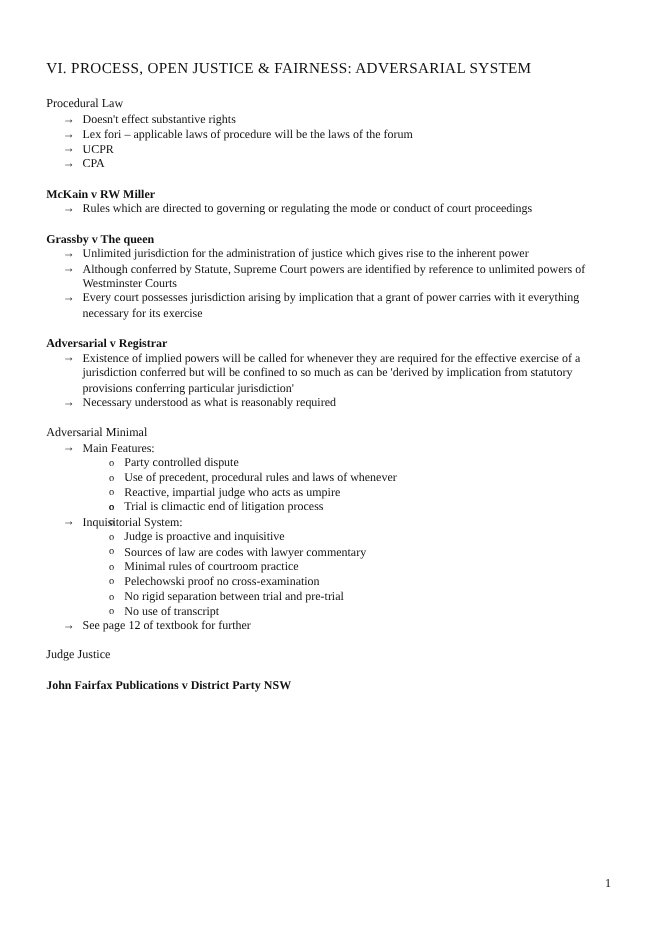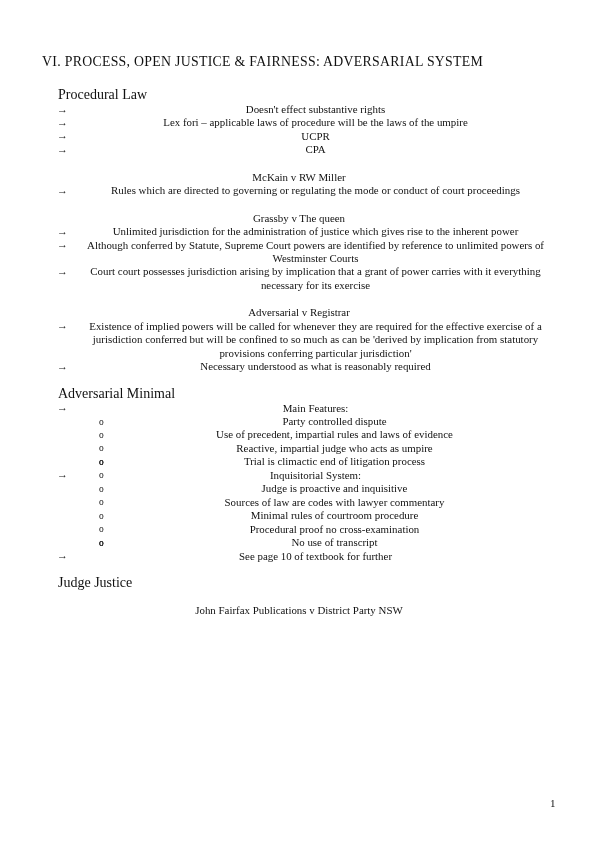--- a/index.html
+++ b/index.html
@@ -15,44 +15,43 @@
   .content { padding: 54px 28px 0 42px; }
   .doc-title {
     font-size: 13.8px;
     font-weight: 400;
     letter-spacing: 0.3px;
     line-height: 16px;
     margin: 0 0 17px 0;
   }
   .section { margin: 0; }
   .section-heading {
-    font-size: 14px;
+    font-size: 11px;
     font-weight: 400;
     line-height: 15px;
-    margin: 12px 0 1px 16px;
+    margin: 12px 0 1px 0;
   }
   .case-heading {
     font-size: 10.9px;
-    font-weight: 400;
+    font-weight: 700;
     line-height: 13.4px;
     margin: 14px 0 0 0;
-    text-align: center;
   }
   .items { margin: 0; }
   .item {
     font-size: 10.9px;
     line-height: 13.45px;
     position: relative;
   }
   .arrow-item { padding-left: 33px; }
   .circle-item { padding-left: 71px; }
   .bullet { position: absolute; color: #111111; }
   .bullet-arrow { left: 15px; top: -0.5px; }
   .bullet-circle { left: 57px; top: 0.5px; font-size: 9.5px; }
-  .item-text { display: block; max-width: 494px; text-align: center; }
+  .item-text { display: block; max-width: 494px; }
   .page-number {
     position: absolute;
     left: 550px;
     top: 797px;
     font-size: 11px;
     line-height: 13px;
   }
 </style>
 </head>
 <body>
@@ -64,21 +63,21 @@
 
     <section class="section">
       <h2 class="section-heading">Procedural Law</h2>
       <div class="items">
         <div class="item arrow-item">
           <span class="bullet bullet-arrow">→</span>
           <span class="item-text">Doesn't effect substantive rights</span>
         </div>
         <div class="item arrow-item">
           <span class="bullet bullet-arrow">→</span>
-          <span class="item-text">Lex fori – applicable laws of procedure will be the laws of the umpire</span>
+          <span class="item-text">Lex fori – applicable laws of procedure will be the laws of the forum</span>
         </div>
         <div class="item arrow-item">
           <span class="bullet bullet-arrow">→</span>
           <span class="item-text">UCPR</span>
         </div>
         <div class="item arrow-item">
           <span class="bullet bullet-arrow">→</span>
           <span class="item-text">CPA</span>
         </div>
       </div>
@@ -100,21 +99,21 @@
         <div class="item arrow-item">
           <span class="bullet bullet-arrow">→</span>
           <span class="item-text">Unlimited jurisdiction for the administration of justice which gives rise to the inherent power</span>
         </div>
         <div class="item arrow-item">
           <span class="bullet bullet-arrow">→</span>
           <span class="item-text">Although conferred by Statute, Supreme Court powers are identified by reference to unlimited powers of Westminster Courts</span>
         </div>
         <div class="item arrow-item">
           <span class="bullet bullet-arrow">→</span>
-          <span class="item-text">Court court possesses jurisdiction arising by implication that a grant of power carries with it everything necessary for its exercise</span>
+          <span class="item-text">Every court possesses jurisdiction arising by implication that a grant of power carries with it everything necessary for its exercise</span>
         </div>
       </div>
     </section>
 
     <section class="section">
       <h3 class="case-heading">Adversarial v Registrar</h3>
       <div class="items">
         <div class="item arrow-item">
           <span class="bullet bullet-arrow">→</span>
           <span class="item-text">Existence of implied powers will be called for whenever they are required for the effective exercise of a jurisdiction conferred but will be confined to so much as can be 'derived by implication from statutory provisions conferring particular jurisdiction'</span>
@@ -132,21 +131,21 @@
         <div class="item arrow-item">
           <span class="bullet bullet-arrow">→</span>
           <span class="item-text">Main Features:</span>
         </div>
         <div class="item circle-item">
           <span class="bullet bullet-circle">o</span>
           <span class="item-text">Party controlled dispute</span>
         </div>
         <div class="item circle-item">
           <span class="bullet bullet-circle">o</span>
-          <span class="item-text">Use of precedent, impartial rules and laws of evidence</span>
+          <span class="item-text">Use of precedent, procedural rules and laws of whenever</span>
         </div>
         <div class="item circle-item">
           <span class="bullet bullet-circle">o</span>
           <span class="item-text">Reactive, impartial judge who acts as umpire</span>
         </div>
         <div class="item circle-item">
           <span class="bullet bullet-circle">o</span>
         </div>
         <div class="item circle-item">
           <span class="bullet bullet-circle">o</span>
@@ -162,36 +161,37 @@
         <div class="item circle-item">
           <span class="bullet bullet-circle">o</span>
           <span class="item-text">Judge is proactive and inquisitive</span>
         </div>
         <div class="item circle-item">
           <span class="bullet bullet-circle">o</span>
           <span class="item-text">Sources of law are codes with lawyer commentary</span>
         </div>
         <div class="item circle-item">
           <span class="bullet bullet-circle">o</span>
-          <span class="item-text">Minimal rules of courtroom procedure</span>
-        </div>
-        <div class="item circle-item">
-          <span class="bullet bullet-circle">o</span>
-          <span class="item-text">Procedural proof no cross-examination</span>
-        </div>
-        <div class="item circle-item">
-          <span class="bullet bullet-circle">o</span>
+          <span class="item-text">Minimal rules of courtroom practice</span>
+        </div>
+        <div class="item circle-item">
+          <span class="bullet bullet-circle">o</span>
+          <span class="item-text">Pelechowski proof no cross-examination</span>
+        </div>
+        <div class="item circle-item">
+          <span class="bullet bullet-circle">o</span>
+          <span class="item-text">No rigid separation between trial and pre-trial</span>
         </div>
         <div class="item circle-item">
           <span class="bullet bullet-circle">o</span>
           <span class="item-text">No use of transcript</span>
         </div>
         <div class="item arrow-item">
           <span class="bullet bullet-arrow">→</span>
-          <span class="item-text">See page 10 of textbook for further</span>
+          <span class="item-text">See page 12 of textbook for further</span>
         </div>
       </div>
     </section>
 
     <section class="section">
       <h2 class="section-heading">Judge Justice</h2>
     </section>
 
     <section class="section">
       <h3 class="case-heading">John Fairfax Publications v District Party NSW</h3>

